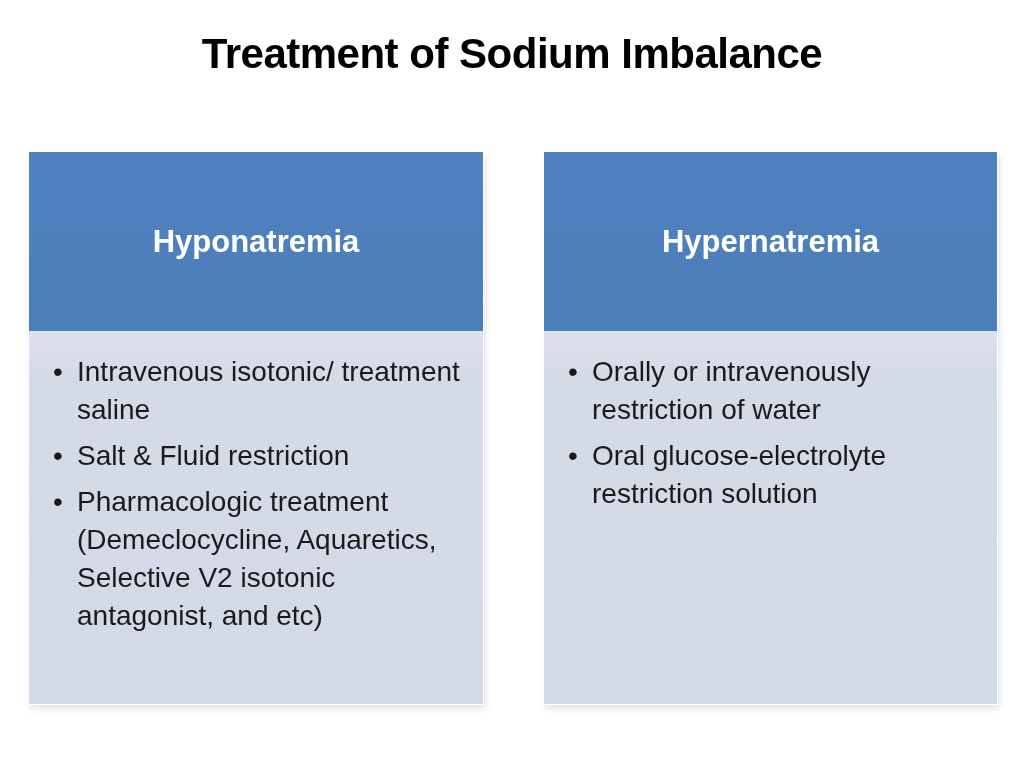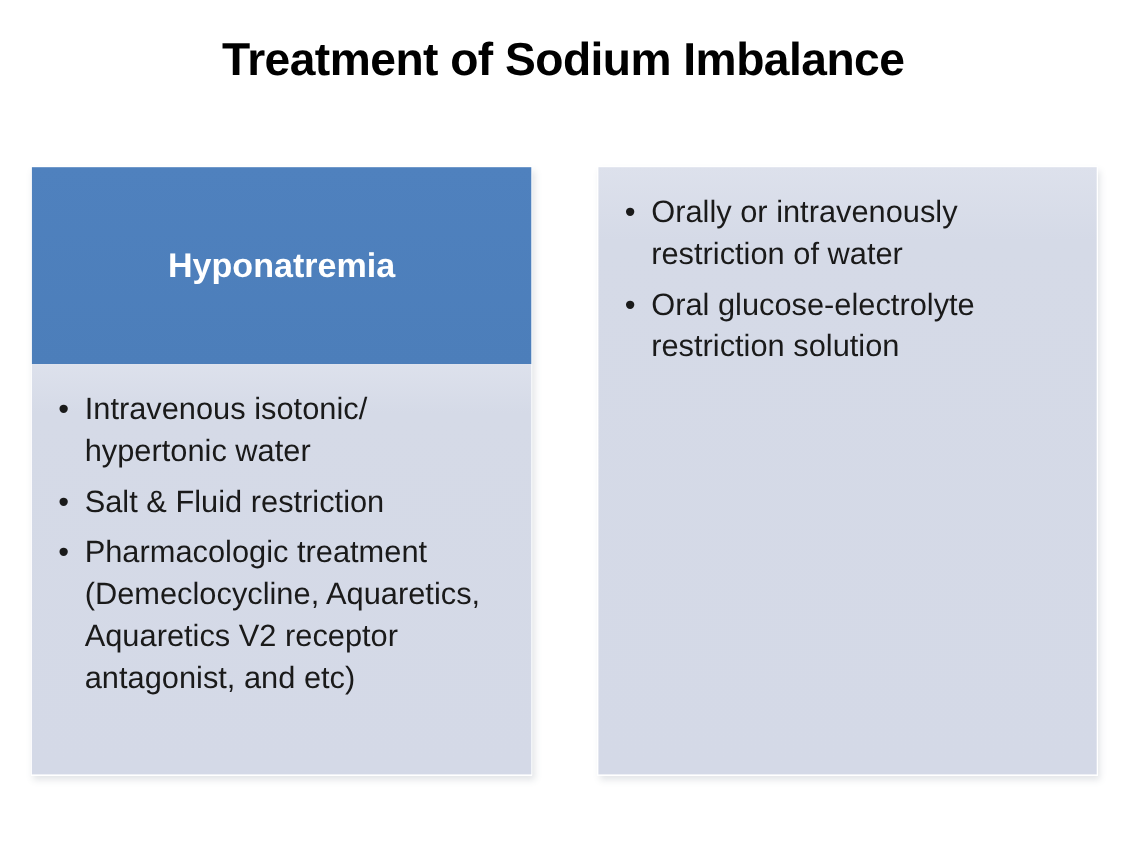--- a/index.html
+++ b/index.html
@@ -92,35 +92,38 @@
   <h1 class="slide-title">Treatment of Sodium Imbalance</h1>
 
   <div class="card card-left">
     <div class="card-header">
       <span class="card-header-text">Hyponatremia</span>
     </div>
     <div class="card-body">
       <ul class="bullets">
         <li>
           <span class="bullet-marker">•</span>
-          <span class="bullet-text">Intravenous isotonic/ hypertonic water</span>
+          <span class="bullet-text">Intravenous isotonic/ treatment saline</span>
         </li>
         <li>
           <span class="bullet-marker">•</span>
           <span class="bullet-text">Salt &amp; Fluid restriction</span>
         </li>
         <li>
           <span class="bullet-marker">•</span>
-          <span class="bullet-text">Pharmacologic treatment (Demeclocycline, Aquaretics, Aquaretics V2 receptor antagonist, and etc)</span>
+          <span class="bullet-text">Pharmacologic treatment (Demeclocycline, Aquaretics, Selective V2 isotonic antagonist, and etc)</span>
         </li>
       </ul>
     </div>
   </div>
 
   <div class="card card-right">
+    <div class="card-header">
+      <span class="card-header-text">Hypernatremia</span>
+    </div>
     <div class="card-body">
       <ul class="bullets">
         <li>
           <span class="bullet-marker">•</span>
           <span class="bullet-text">Orally or intravenously restriction of water</span>
         </li>
         <li>
           <span class="bullet-marker">•</span>
           <span class="bullet-text">Oral glucose-electrolyte restriction solution</span>
         </li>

